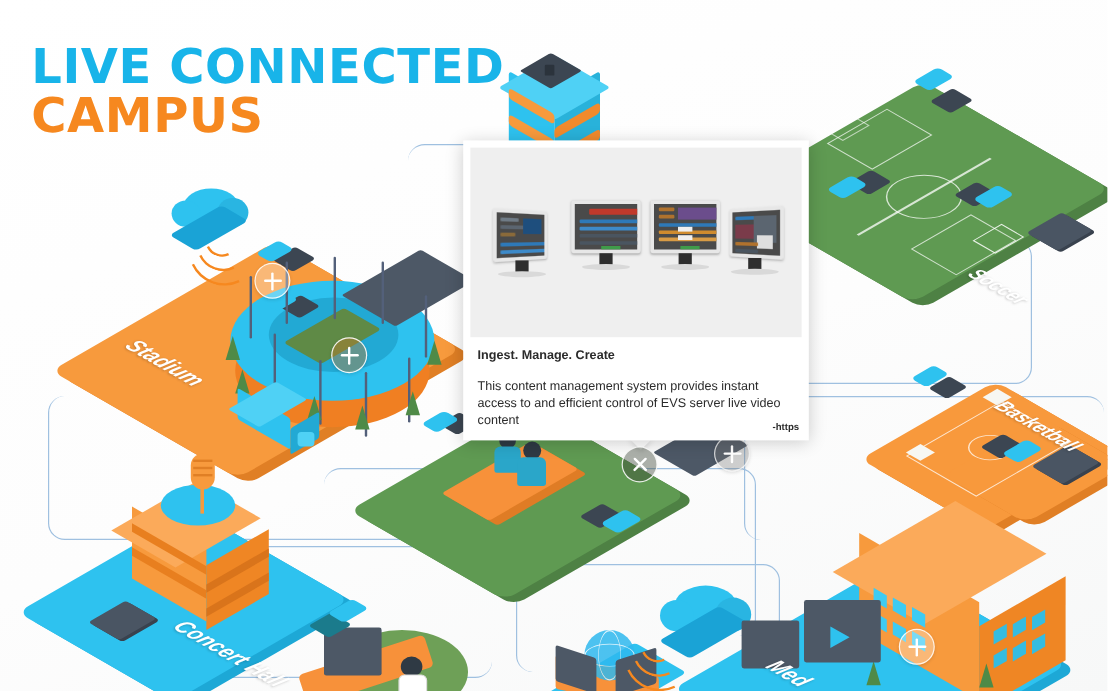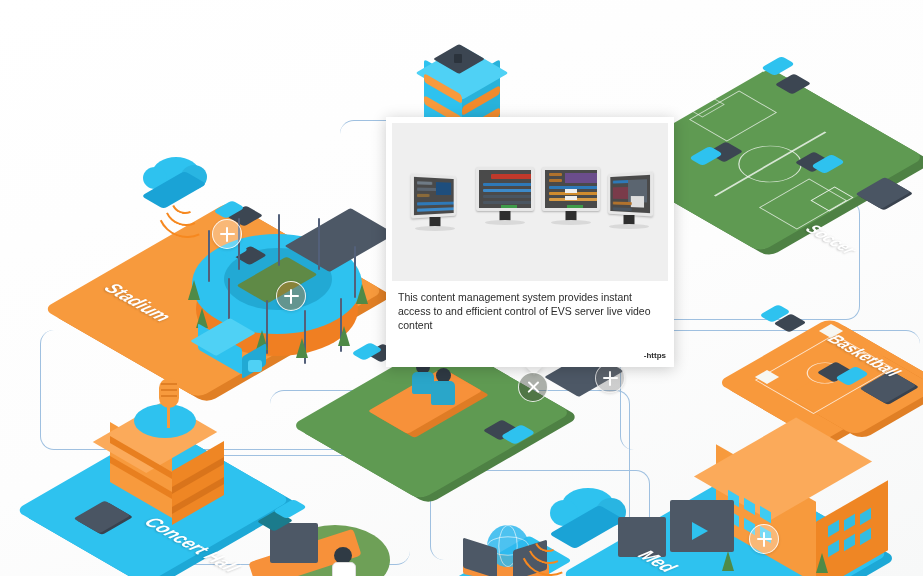--- a/index.html
+++ b/index.html
@@ -146,20 +146,24 @@
   .globe::before { transform: scaleX(.45); }
   .globe::after  { transform: scaleY(.45); }
   .screen-dark { position: absolute; background: #4d5866; border-radius: 2px;
                  transform: rotate(-30deg) skewX(30deg) scaleY(.8627); }
 </style>
 </head>
 <body>
 
 <div id="stage">
 
+  <div class="title-block">
+    <div class="title-line1">LIVE CONNECTED</div>
+    <div class="title-line2">CAMPUS</div>
+  </div>
 
   <div class="pipe" style="left:40px; top:330px; width:330px; height:120px; border-right:none; border-top:none;"></div>
   <div class="pipe" style="left:270px; top:390px; width:360px; height:140px; border-left:none; border-bottom:none;"></div>
   <div class="pipe" style="left:600px; top:200px; width:260px; height:120px; border-top:none;"></div>
   <div class="pipe" style="left:620px; top:330px; width:300px; height:120px; border-bottom:none; border-right:none;"></div>
   <div class="pipe" style="left:340px; top:120px; width:180px; height:120px; border-left:none; border-bottom:none;"></div>
   <div class="pipe" style="left:110px; top:455px; width:300px; height:110px; border-right:none;"></div>
   <div class="pipe" style="left:430px; top:470px; width:220px; height:90px; border-bottom:none;"></div>
 
   <div class="iso" style="left:424px; top:44px; width:80px; height:105px;">
@@ -417,20 +421,21 @@
             <div style="position:absolute; right:6px; top:20px; width:14px; height:11px; background:#dedede;"></div>
             <div class="row-line" style="left:3px; top:26px; width:22px; background:#b0722d;"></div>
             <div class="row-line" style="left:3px; top:32px; width:22px; background:#4a5560;"></div>
           </div>
           <div class="neck" style="top:42px;"></div>
           <div class="base" style="top:51px;"></div>
         </div>
       </div>
     </div>
     <div class="popup-text">
+      <div class="popup-sub">Ingest. Manage. Create</div>
       <div class="popup-desc">This content management system provides instant access to and efficient control of EVS server live video content</div>
       <div class="popup-url">-https</div>
     </div>
   </div>
 
   <div class="close-btn" style="left:518px; top:372px;">
     <span></span>
     <span></span>
   </div>
 

